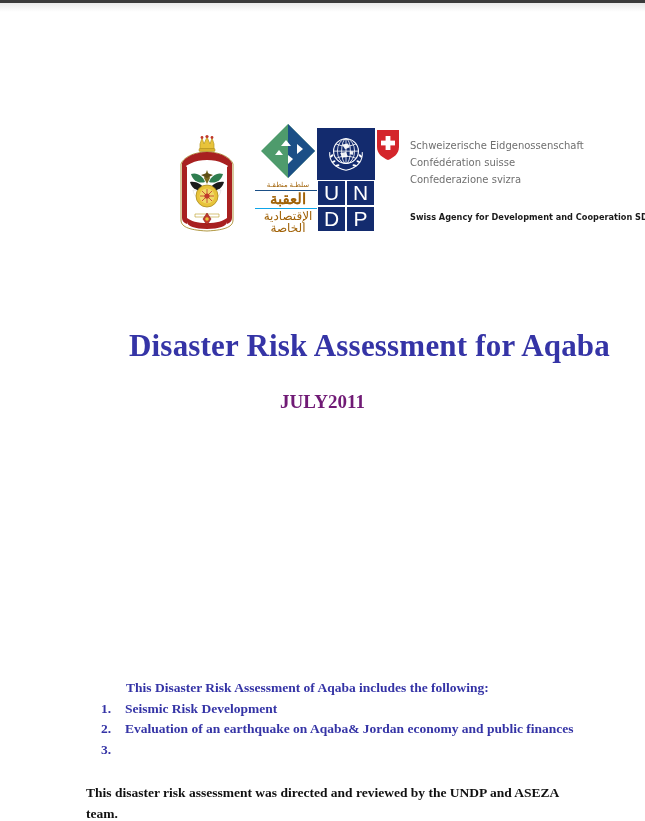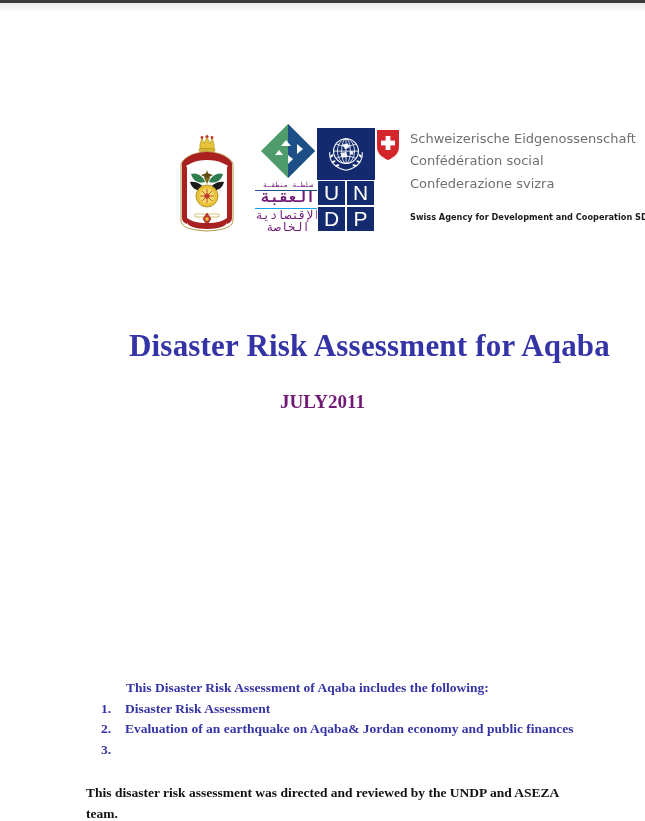--- a/index.html
+++ b/index.html
@@ -61,22 +61,22 @@
   }
   .aseza-mark {
     width: 58px;
     height: 58px;
     margin: 0 auto;
   }
   .aseza-text {
     margin-top: 2px;
     text-align: center;
     direction: rtl;
-    color: #701a75;
-    font-family: Liberation Mono, monospace;
+    color: #a16207;
+    font-family: Liberation Serif, serif;
     line-height: 1.05;
   }
   .aseza-line1 {
     font-size: 7px;
     letter-spacing: 0.5px;
     border-bottom: 1px solid #1b4f86;
     padding-bottom: 1px;
   }
   .aseza-line2 {
     font-size: 15px;
@@ -133,24 +133,24 @@
   .swiss-shield {
     position: absolute;
     left: 0;
     top: 2px;
     width: 22px;
     height: 30px;
   }
   .swiss-names {
     position: absolute;
     left: 33px;
-    top: 0;
+    top: 9px;
     color: #6f6f6f;
     font-family: "DejaVu Sans", sans-serif;
-    font-size: 13px;
+    font-size: 10px;
     line-height: 1.72;
     white-space: nowrap;
   }
   .swiss-sdc {
     position: absolute;
     left: 33px;
     top: 84px;
     color: #1a1a1a;
     font-family: "DejaVu Sans", sans-serif;
     font-size: 8.2px;
@@ -347,37 +347,37 @@
     <div class="swiss-block">
       <div class="swiss-shield">
         <svg viewBox="0 0 22 30" width="22" height="30" aria-hidden="true">
           <path d="M0 0 L22 0 L22 17 C22 24 16 28 11 30 C6 28 0 24 0 17 Z" fill="#d4252b"></path>
           <rect x="8.6" y="6" width="4.8" height="14" fill="#ffffff"></rect>
           <rect x="4" y="10.6" width="14" height="4.8" fill="#ffffff"></rect>
         </svg>
       </div>
       <div class="swiss-names">
         <div>Schweizerische Eidgenossenschaft</div>
-        <div>Confédération social</div>
+        <div>Confédération suisse</div>
         <div>Confederazione svizra</div>
       </div>
       <div class="swiss-sdc">Swiss Agency for Development and Cooperation SDC</div>
     </div>
 
   </div>
 
   <div class="doc-title">Disaster Risk Assessment for Aqaba</div>
   <div class="doc-date">JULY2011</div>
 
   <div class="includes">
     <div class="includes-intro">This Disaster Risk Assessment of Aqaba includes the following:</div>
     <ol class="includes-list">
       <li>
         <span class="num">1.</span>
-        <span>Disaster Risk Assessment</span>
+        <span>Seismic Risk Development</span>
       </li>
       <li>
         <span class="num">2.</span>
         <span>Evaluation of an earthquake on Aqaba&amp; Jordan economy and public finances</span>
       </li>
       <li>
         <span class="num">3.</span>
       </li>
     </ol>
   </div>

